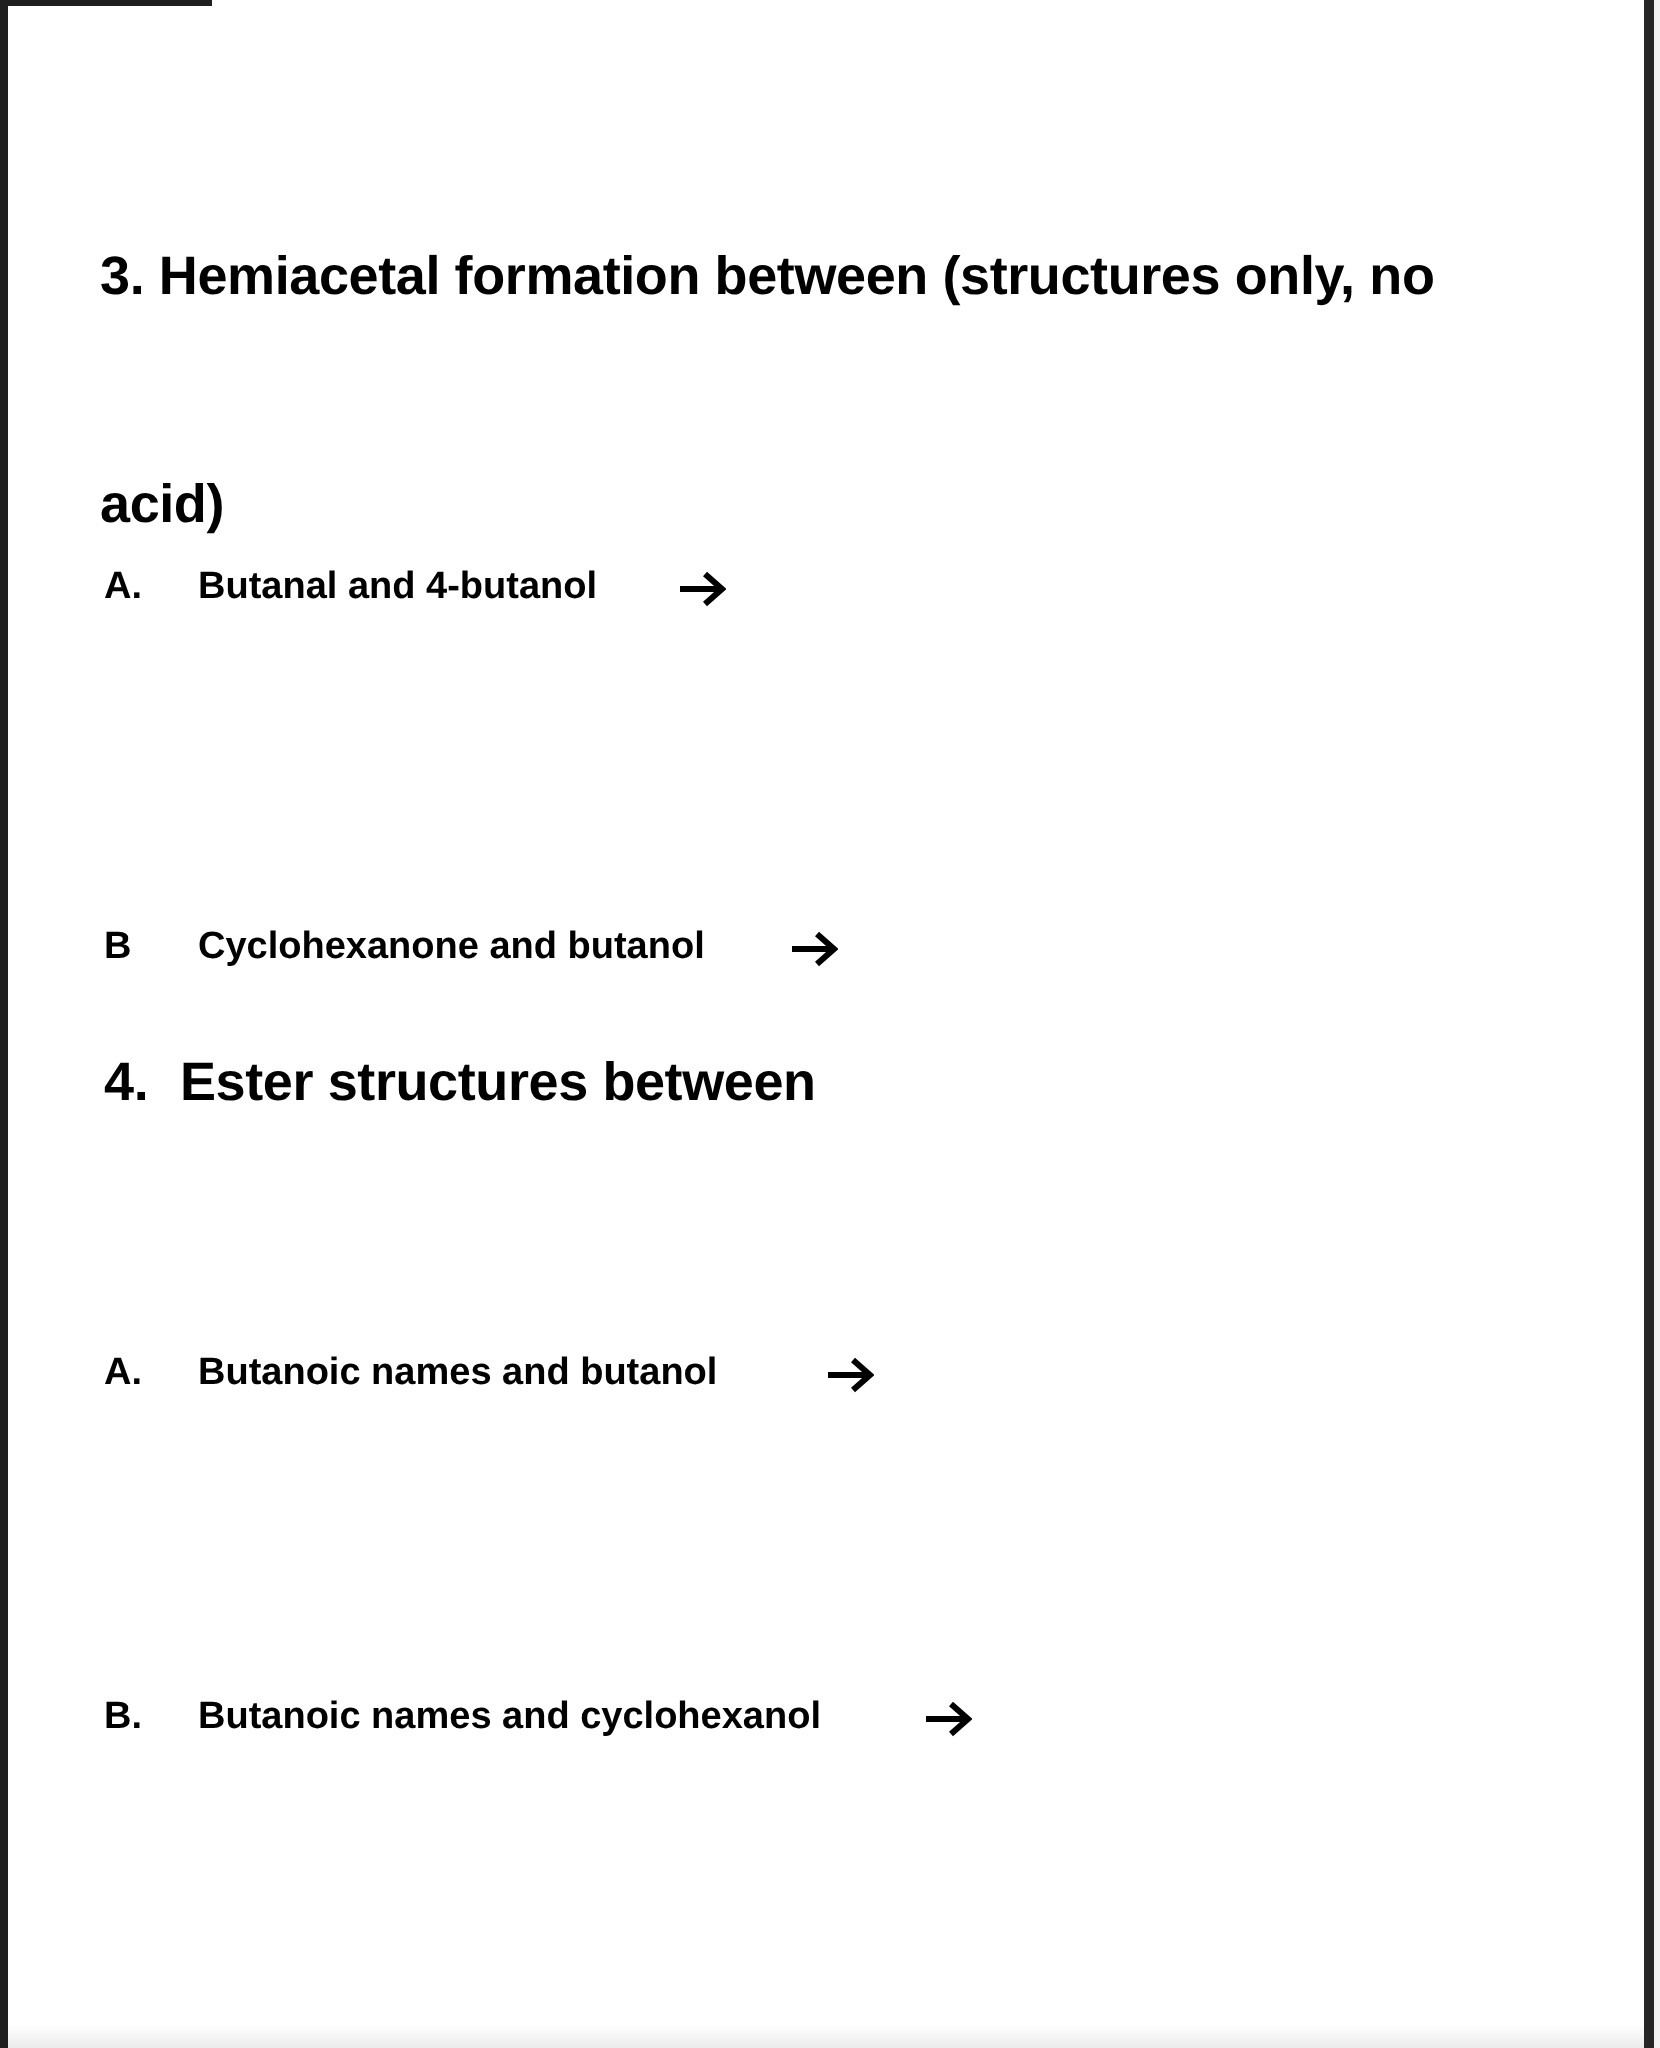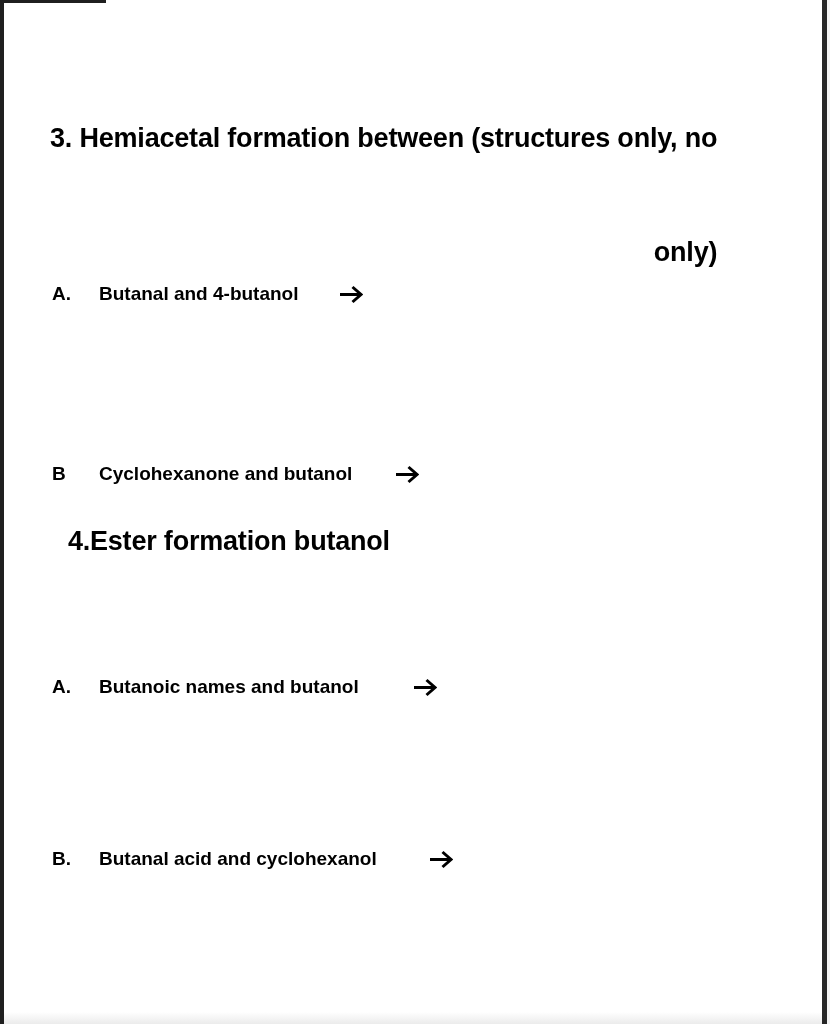--- a/index.html
+++ b/index.html
@@ -47,21 +47,20 @@
     background: linear-gradient(#ffffff, #ebebeb);
   }
   .q-title {
     position: absolute;
     font-weight: 700;
     font-size: 27px;
     line-height: 38px;
     color: #000000;
     letter-spacing: -0.2px;
     white-space: pre;
-    text-align: right;
   }
   .h4row {
     line-height: 34px;
     display: flex;
     align-items: baseline;
   }
   .q-num {
     display: inline-block;
     width: 38px;
   }
@@ -93,21 +92,21 @@
 <div class="page">
 
   <div class="border-top-stub"></div>
   <div class="border-left"></div>
   <div class="border-right"></div>
   <div class="edge-right"></div>
   <div class="bottom-shade"></div>
 
   <div class="q-title" style="top:43px; left:50px;">
     <div>3. Hemiacetal formation between (structures only, no</div>
-    <div>only)</div>
+    <div>acid)</div>
   </div>
 
   <div class="item" style="top:282px;">
     <span class="item-label">A.</span>
     <span class="item-text">Butanal and 4-butanol</span>
     <span class="arrow" style="margin-left:40px;">
       <svg width="24" height="19" viewBox="0 0 24 19">
         <path d="M1 9.5 H21" stroke="#000" stroke-width="3" fill="none"></path>
         <path d="M13.5 2 L22 9.5 L13.5 17" stroke="#000" stroke-width="3" fill="none" stroke-linejoin="miter"></path>
       </svg>
@@ -120,37 +119,37 @@
     <span class="arrow" style="margin-left:43px;">
       <svg width="24" height="19" viewBox="0 0 24 19">
         <path d="M1 9.5 H21" stroke="#000" stroke-width="3" fill="none"></path>
         <path d="M13.5 2 L22 9.5 L13.5 17" stroke="#000" stroke-width="3" fill="none" stroke-linejoin="miter"></path>
       </svg>
     </span>
   </div>
 
   <div class="q-title h4row" style="top:524px; left:52px;">
     <span class="q-num">4.</span>
-    <span>Ester formation butanol</span>
+    <span>Ester structures between</span>
   </div>
 
   <div class="item" style="top:675px;">
     <span class="item-label">A.</span>
     <span class="item-text">Butanoic names and butanol</span>
     <span class="arrow" style="margin-left:54px;">
       <svg width="24" height="19" viewBox="0 0 24 19">
         <path d="M1 9.5 H21" stroke="#000" stroke-width="3" fill="none"></path>
         <path d="M13.5 2 L22 9.5 L13.5 17" stroke="#000" stroke-width="3" fill="none" stroke-linejoin="miter"></path>
       </svg>
     </span>
   </div>
 
   <div class="item" style="top:847px;">
     <span class="item-label">B.</span>
-    <span class="item-text">Butanal acid and cyclohexanol</span>
+    <span class="item-text">Butanoic names and cyclohexanol</span>
     <span class="arrow" style="margin-left:52px;">
       <svg width="24" height="19" viewBox="0 0 24 19">
         <path d="M1 9.5 H21" stroke="#000" stroke-width="3" fill="none"></path>
         <path d="M13.5 2 L22 9.5 L13.5 17" stroke="#000" stroke-width="3" fill="none" stroke-linejoin="miter"></path>
       </svg>
     </span>
   </div>
 
 </div>
 

